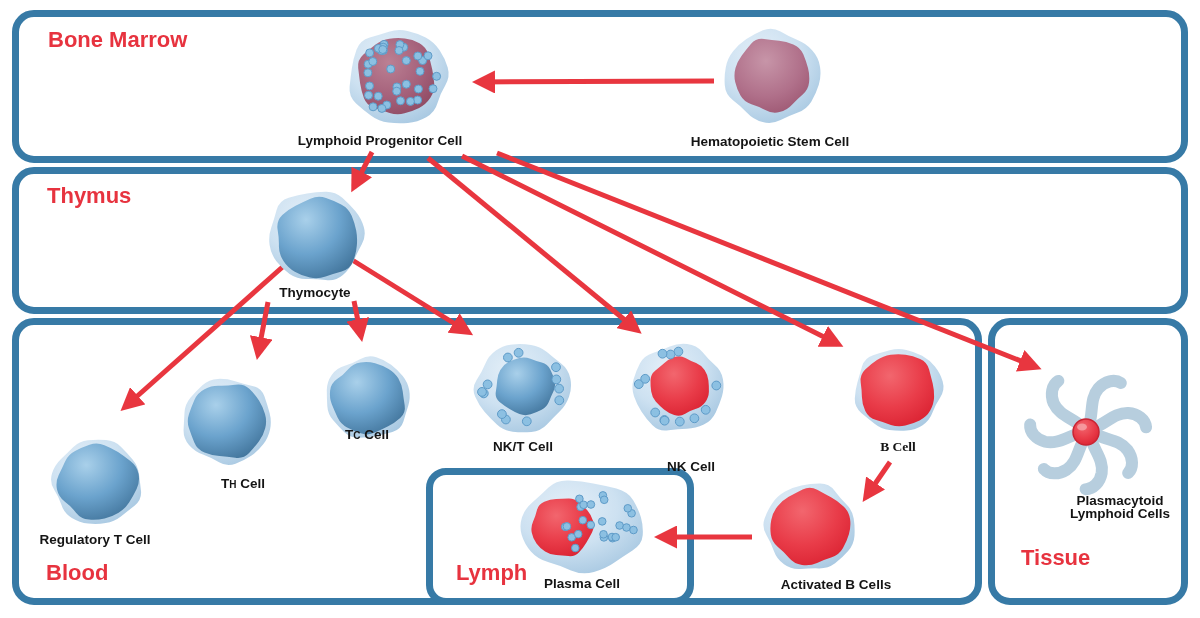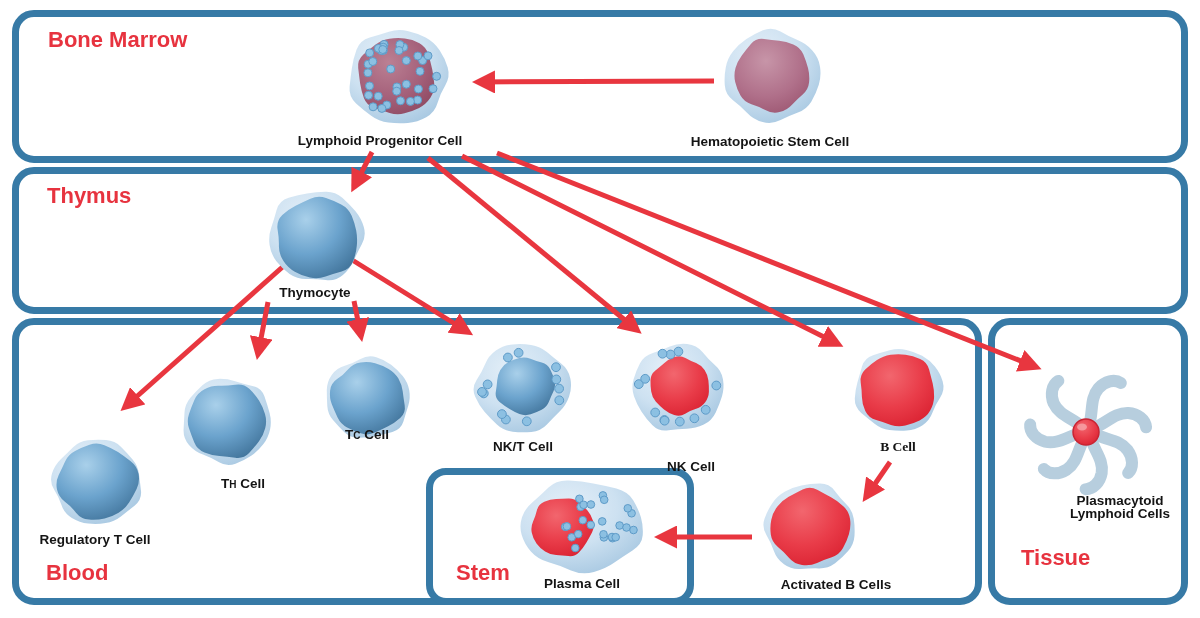--- a/index.html
+++ b/index.html
@@ -26,21 +26,21 @@
 
   <div class="box" id="box-bone-marrow"></div>
   <div class="box" id="box-thymus"></div>
   <div class="box" id="box-blood"></div>
   <div class="box" id="box-lymph"></div>
   <div class="box" id="box-tissue"></div>
 
   <div class="section-label sm" style="left:32px;top:27px;">Bone Marrow</div>
   <div class="section-label sm" style="left:31px;top:183px;text-align:center;">Thymus</div>
   <div class="section-label lg" style="left:30px;top:560px;">Blood</div>
-  <div class="section-label lg" style="left:440px;top:560px;">Stem</div>
+  <div class="section-label lg" style="left:440px;top:560px;">Lymph</div>
   <div class="section-label lg" style="left:1005px;top:545px;">Tissue</div>
 
   <svg id="art" width="1200" height="618" viewBox="0 0 1200 618">
     <defs>
       <radialGradient id="gMem" cx="38%" cy="30%" r="75%">
         <stop offset="0%" stop-color="#e4eff8"></stop>
           <stop offset="55%" stop-color="#cde1f1"></stop>
           <stop offset="100%" stop-color="#a9c9e2"></stop>
       </radialGradient>
       <radialGradient id="gBlue" cx="36%" cy="28%" r="78%">

